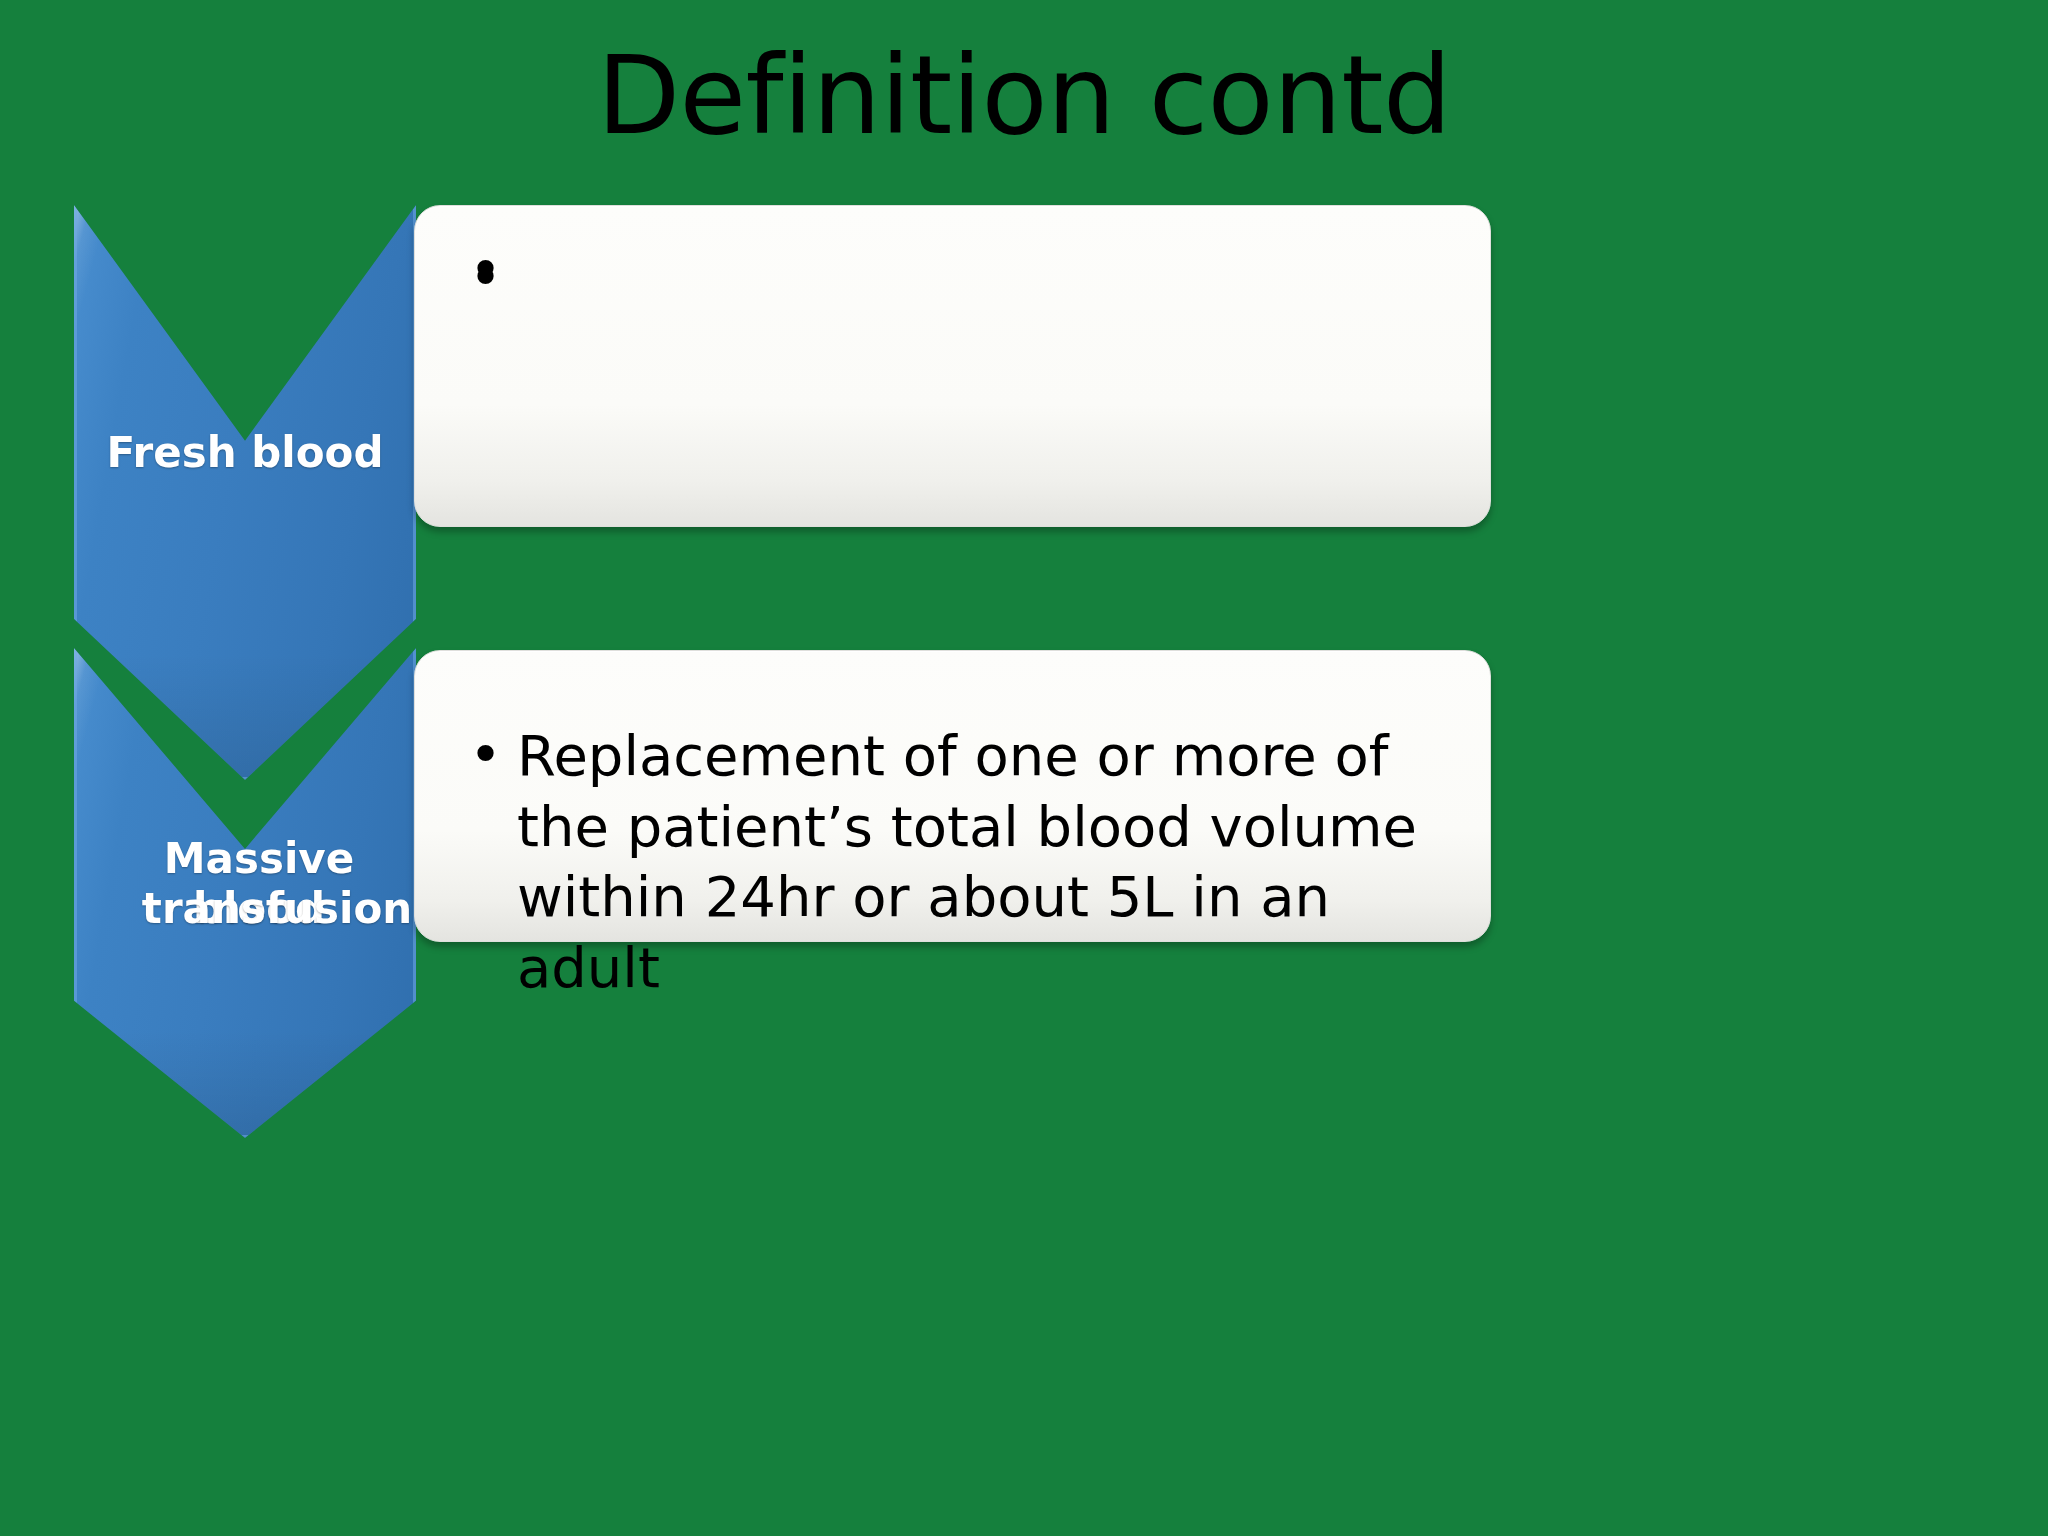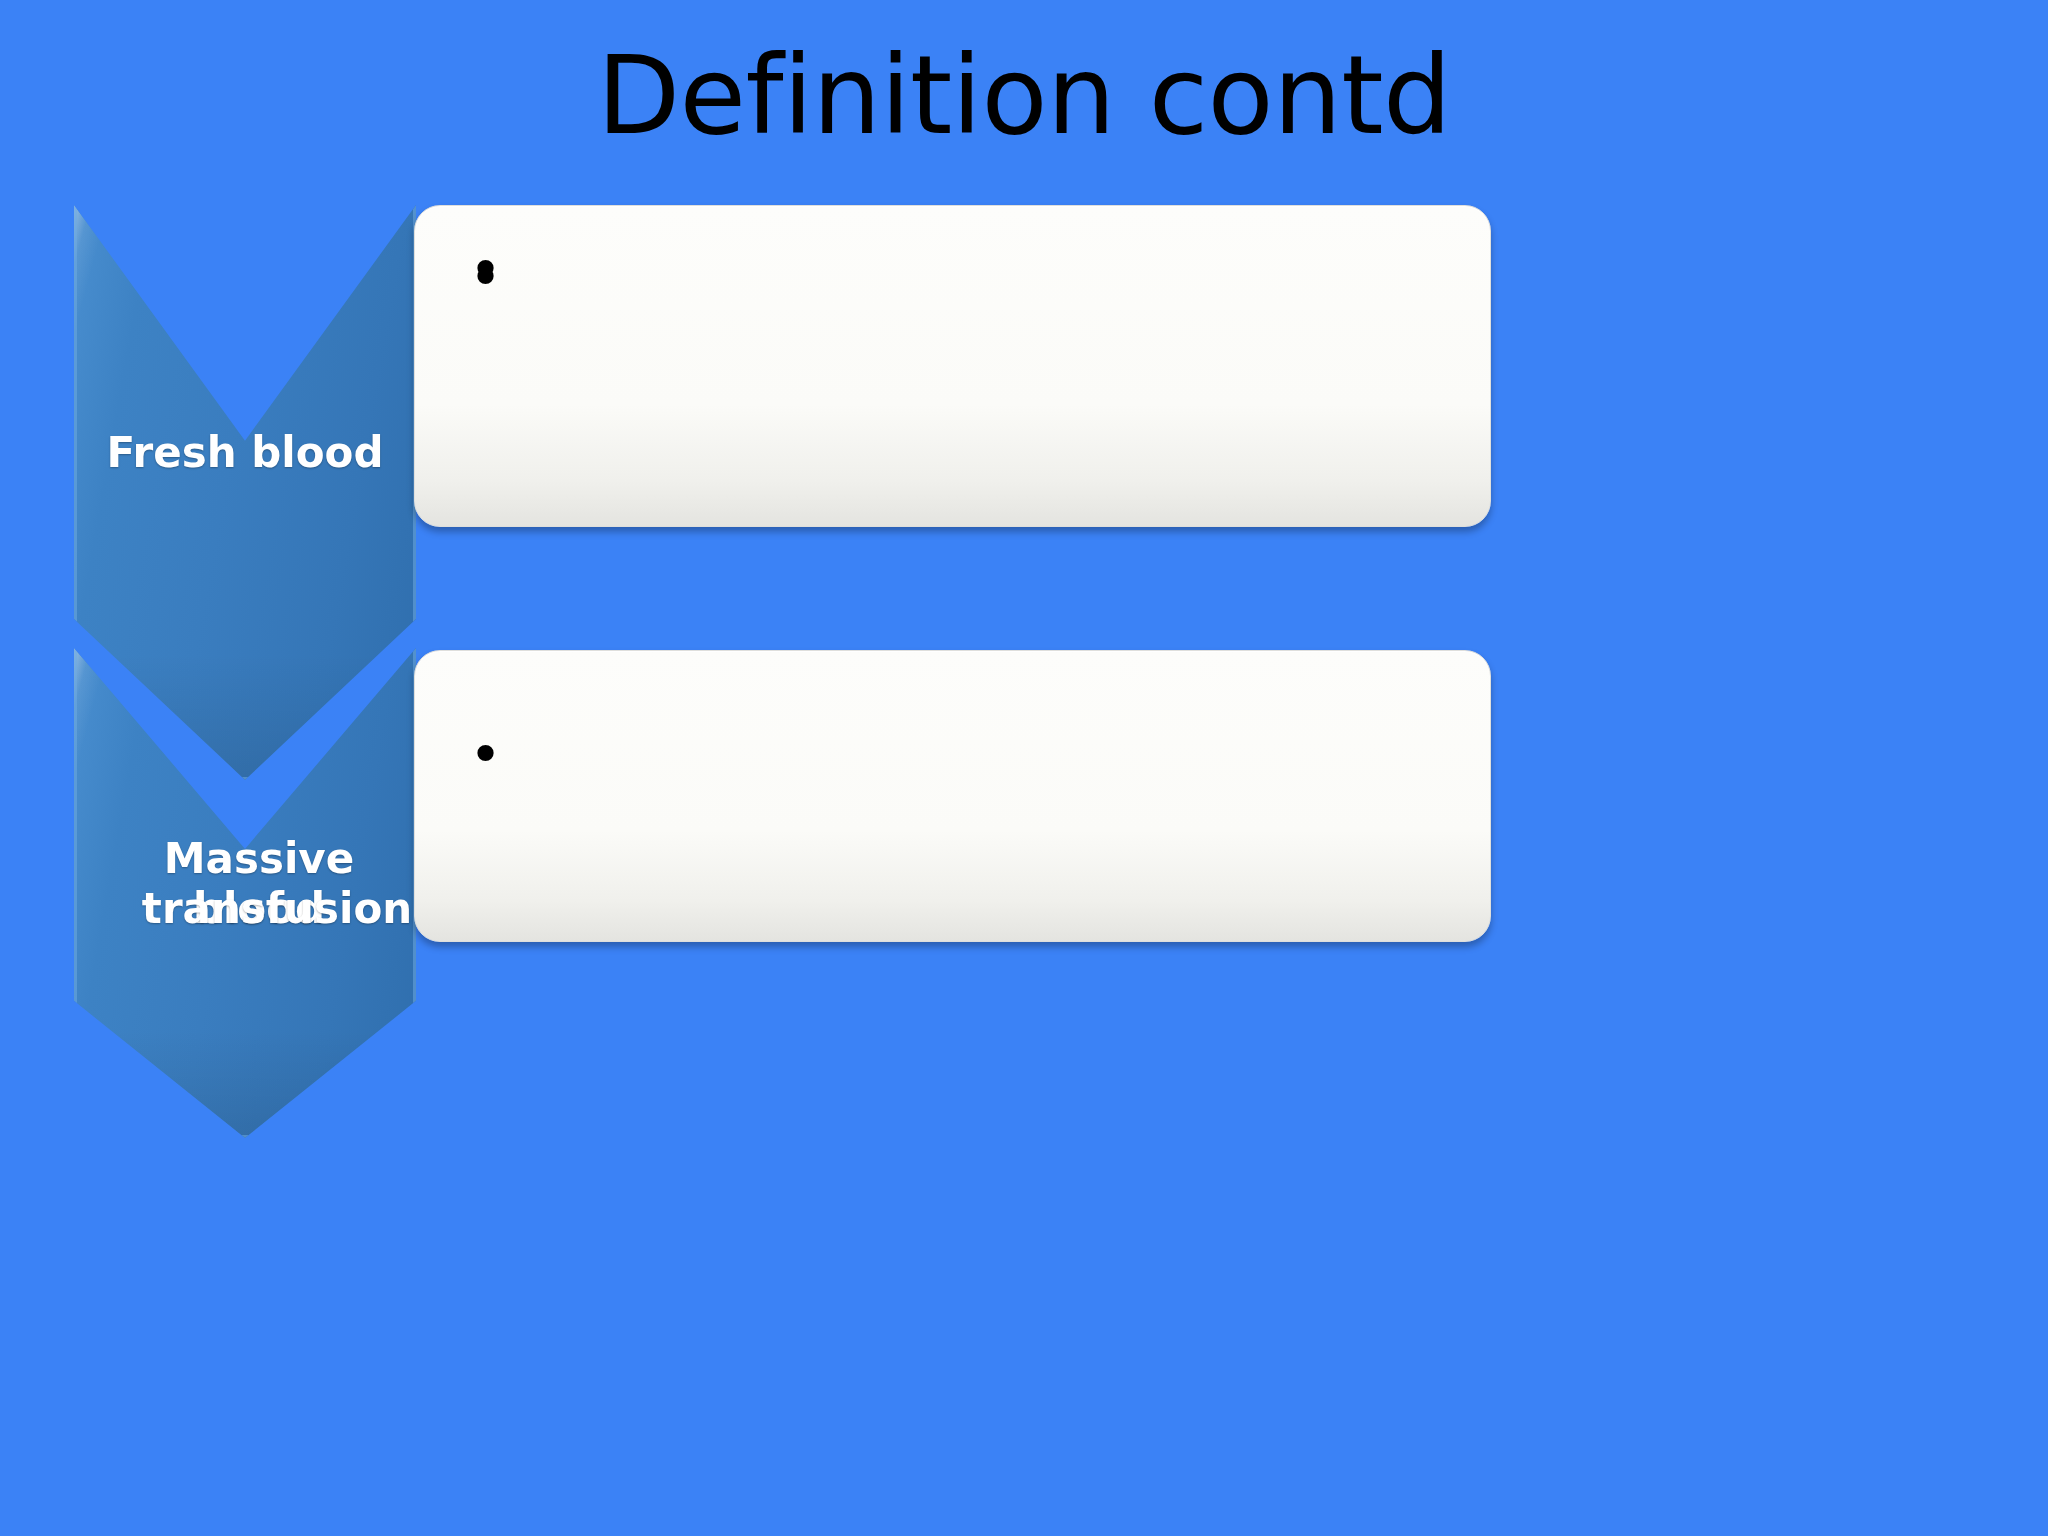--- a/index.html
+++ b/index.html
@@ -13,21 +13,21 @@
     font-family: "Liberation Sans", sans-serif;
     position: relative;
     overflow: hidden;
   }
 
   .slide {
     position: absolute;
     left: 0; top: 0;
     width: 2048px;
     height: 1536px;
-    background: #3b82f6;
+    background: #15803d;
   }
 
   
   .slide-title {
     position: absolute;
     left: 0;
     top: 36px;
     width: 2048px;
     text-align: center;
     font-size: 108px;
@@ -170,18 +170,19 @@
       <div class="chevron-edge"></div>
     </div>
 
     <div class="chevron-label" style="left:74px; top:834px; width:342px;margin-left:14px;">Massive blood</div>
     <div class="chevron-label" style="left:74px; top:884px; width:342px;margin-left:32px;">transfusion</div>
 
     <div class="card card-2" style="left:414px; top:650px; width:1077px; height:292px;">
       <ul class="bullets">
         <li>
           <span class="dot">•</span>
+          <span>Replacement of one or more of the patient’s total blood volume within 24hr or about 5L in an adult</span>
         </li>
       </ul>
     </div>
   </div>
 
 </div>
 
 </body></html>

